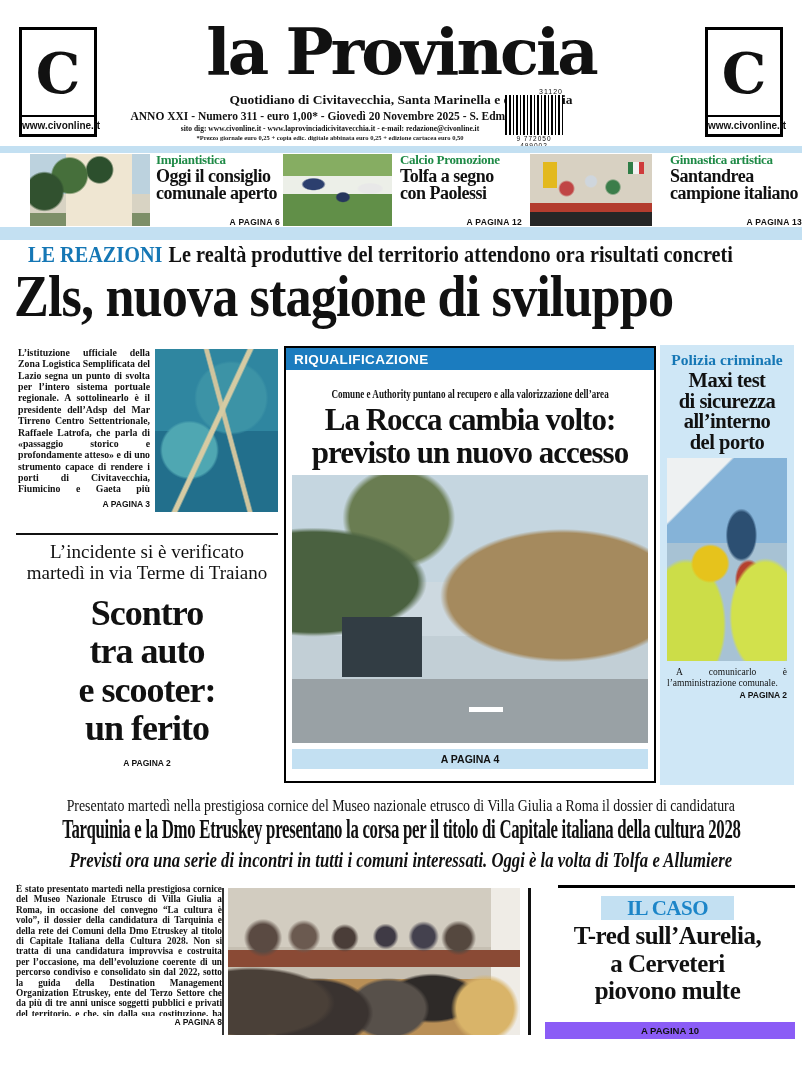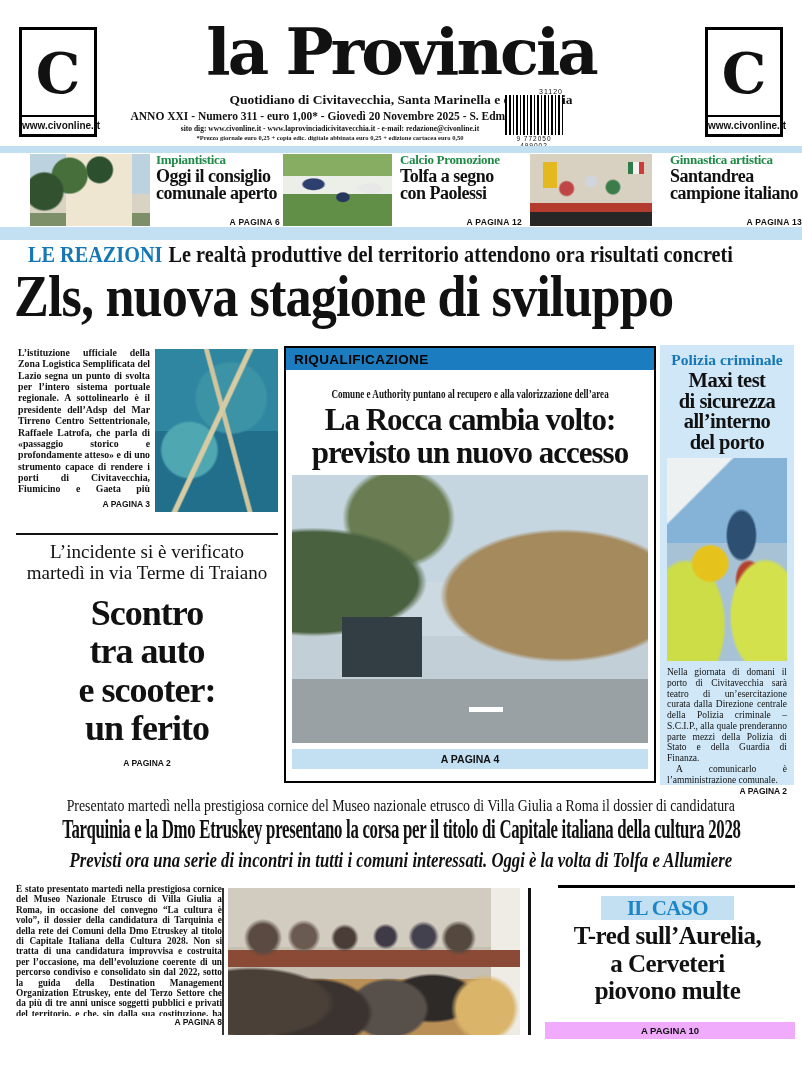--- a/index.html
+++ b/index.html
@@ -121,21 +121,21 @@
   
   .acc{position:absolute;left:14px;top:541px;width:266px;text-align:center;}
   .acc-deck{font-size:19px;line-height:1.12;white-space:pre-line;}
   .acc-headline{margin-top:10px;font-weight:bold;font-size:36px;line-height:1.07;
                 letter-spacing:-1px;white-space:pre-line;}
   .acc-ref{margin-top:10px;font-family:"Liberation Sans",sans-serif;font-weight:bold;font-size:8.5px;}
 
   
   .rocca{position:absolute;left:284px;top:346px;width:372px;height:437px;
          border:2.5px solid #000;box-sizing:border-box;background:#fff;}
-  .rocca-bar{height:22px;background:#1b7cbf;color:#000000;display:flex;align-items:center;
+  .rocca-bar{height:22px;background:#1b7cbf;color:#ffffff;display:flex;align-items:center;
              font-family:"Liberation Sans",sans-serif;font-weight:bold;font-size:13.5px;
              padding-left:8px;letter-spacing:0.4px;}
   .rocca-deck{margin-top:16px;display:flex;justify-content:center;font-weight:bold;font-size:13px;}
   .rocca-deck .sq{transform:scaleX(0.7);white-space:nowrap;}
   .rocca-headline{margin-top:2px;text-align:center;font-weight:bold;font-size:31px;
                   line-height:1.05;letter-spacing:-1px;white-space:pre-line;}
   .rocca-photo{margin:6px 6px 0 6px;height:268px;}
   .rocca-refstrip{margin:6px 6px 0 6px;height:20px;background:#c3e0f2;text-align:center;
                   line-height:20px;font-family:"Liberation Sans",sans-serif;font-weight:bold;font-size:10.5px;}
 
@@ -166,21 +166,21 @@
   .conf-photo{position:absolute;left:228px;top:888px;width:292px;height:147px;}
   .vrule2{position:absolute;left:528px;top:888px;width:2.5px;height:147px;background:#111;}
 
   
   .tred-rule{position:absolute;left:558px;top:885px;width:237px;height:3px;background:#000;}
   .tred-kicker{position:absolute;left:540px;top:896px;width:255px;text-align:center;}
   .tred-kicker span{background:#c3e0f2;color:#1c85c8;font-weight:bold;font-size:21px;
                     padding:0 26px;letter-spacing:-0.5px;}
   .tred-headline{position:absolute;left:540px;top:922px;width:255px;text-align:center;
                  font-weight:bold;font-size:25px;line-height:1.1;letter-spacing:-0.5px;white-space:pre-line;}
-  .tred-refstrip{position:absolute;left:545px;top:1022px;width:250px;height:17px;background:#f0abfc;
+  .tred-refstrip{position:absolute;left:545px;top:1022px;width:250px;height:17px;background:#8b5cf6;
                  text-align:center;line-height:17px;font-family:"Liberation Sans",sans-serif;
                  font-weight:bold;font-size:9.5px;}
 </style>
 </head>
 <body>
 
 <div class="page">
 
   <div class="corner corner-l">
     <div class="corner-c">C</div>
@@ -263,21 +263,20 @@
   </div>
 
   <div class="panel">
     <div class="panel-kicker">Polizia criminale</div>
     <div class="panel-headline">Maxi test
 di sicurezza
 all’interno
 del porto</div>
     <div class="panel-photo ph ph-police"></div>
     <div class="panel-body">
-      <div class="p1">Nella giornata di domani il porto di Civitavecchia sarà teatro di un’esercitazione curata dalla Direzione centrale della Polizia criminale – S.C.I.P., alla quale prenderanno parte mezzi della Polizia di Stato e della Guardia di Finanza.</div>
       <div class="p2">A comunicarlo è l’amministrazione comunale.</div>
     </div>
     <div class="panel-ref">A PAGINA 2</div>
   </div>
 
   <div class="ctr tq-deck">
       <span class="sq">Presentato martedì nella prestigiosa cornice del Museo nazionale etrusco di Villa Giulia a Roma il dossier di candidatura</span>
     </div>
   <div class="ctr tq-headline">
       <span class="sq">Tarquinia e la Dmo Etruskey presentano la corsa per il titolo di Capitale italiana della cultura 2028</span>

